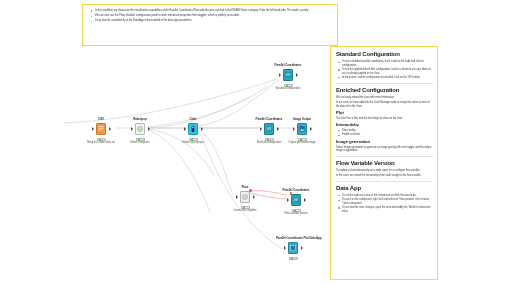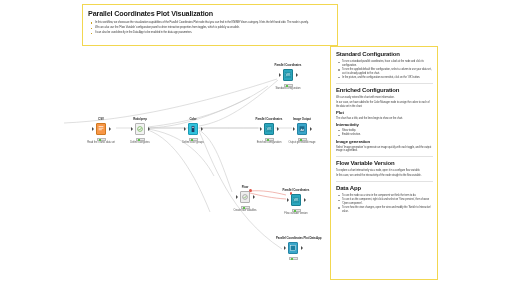--- a/index.html
+++ b/index.html
@@ -252,21 +252,20 @@
       <path d="M64,123 C130,120 200,104 277,79"></path>
     </g>
     <g fill="none" stroke="#e8897f" stroke-width="0.6">
 
       <path d="M250,191 C262,190 274,192 286,195"></path>
       <path d="M250,193 C262,196 272,198 286,199"></path>
     </g>
   </svg>
 
   <div class="annot" id="header-annot">
-    <div class="annot-title">Parallel Coordinates Plot Visualization</div>
     <ul>
       <li>In this workflow, we showcase the visualization capabilities of the Parallel Coordinates Plot node that you can find in the KNIME Views category. It lets the left hand side. The node is purely.</li>
       <li>We can also use the 'Flow Variable' configuration panel to drive interactive properties from toggles, which is publicly accessible.</li>
       <li>It can also be used directly in the Data App to be enabled in the data app parameters.</li>
     </ul>
   </div>
 
   <div class="annot" id="side-annot">
 
     <div class="sec">

